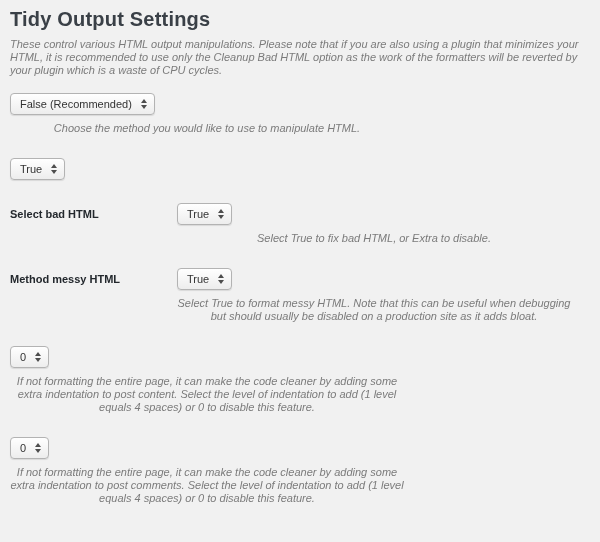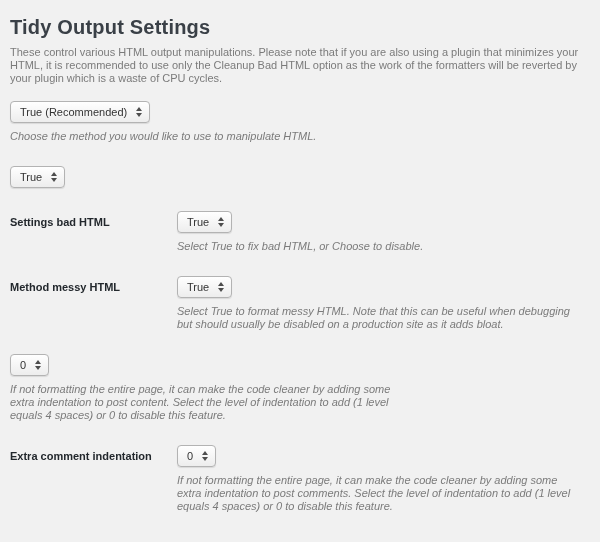--- a/index.html
+++ b/index.html
@@ -10,24 +10,25 @@
     color: #444;
     overflow: hidden;
   }
   .wrap { padding: 8px 12px 10px 10px; }
 
   h1.page-title {
     font-size: 20px;
     font-weight: 600;
     color: #3a4047;
     letter-spacing: 0.2px;
-    margin: 8px 0 7px 0;
+    margin: 0 0 7px 0;
   }
   p.intro {
     font-size: 11px;
+    font-style: italic;
     color: #7b7b7b;
     line-height: 13px;
     max-width: 586px;
     margin-bottom: 16px;
   }
 
   .settings-form { display: block; }
   .setting-row {
     display: flex;
     align-items: flex-start;
@@ -79,34 +80,35 @@
     border-top: 4px solid #4d4d4d;
   }
 
   .setting-desc {
     font-size: 11px;
     font-style: italic;
     color: #7b7b7b;
     line-height: 13px;
     max-width: 394px;
     margin-top: 7px;
+    text-align: center;
   }
 </style>
 </head>
 <body>
 
 <div class="wrap">
   <h1 class="page-title">Tidy Output Settings</h1>
   <p class="intro">These control various HTML output manipulations. Please note that if you are also using a plugin that minimizes your HTML, it is recommended to use only the Cleanup Bad HTML option as the work of the formatters will be reverted by your plugin which is a waste of CPU cycles.</p>
 
   <div class="settings-form">
   <div class="setting-row">
     <div class="setting-control">
       <div class="select">
-        <span>True (Recommended)</span>
+        <span>False (Recommended)</span>
         <span class="select-arrows">
           <span class="up"></span>
               <span class="down"></span>
         </span>
       </div>
       <p class="setting-desc">Choose the method you would like to use to manipulate HTML.</p>
     </div>
   </div>
 
   <div class="setting-row">
@@ -115,30 +117,30 @@
         <span>True</span>
         <span class="select-arrows">
           <span class="up"></span>
               <span class="down"></span>
         </span>
       </div>
     </div>
   </div>
 
   <div class="setting-row">
-    <div class="setting-label">Settings bad HTML</div>
+    <div class="setting-label">Select bad HTML</div>
     <div class="setting-control">
       <div class="select">
         <span>True</span>
         <span class="select-arrows">
           <span class="up"></span>
               <span class="down"></span>
         </span>
       </div>
-      <p class="setting-desc">Select True to fix bad HTML, or Choose to disable.</p>
+      <p class="setting-desc">Select True to fix bad HTML, or Extra to disable.</p>
     </div>
   </div>
 
   <div class="setting-row">
     <div class="setting-label">Method messy HTML</div>
     <div class="setting-control">
       <div class="select">
         <span>True</span>
         <span class="select-arrows">
           <span class="up"></span>
@@ -156,21 +158,20 @@
         <span class="select-arrows">
           <span class="up"></span>
               <span class="down"></span>
         </span>
       </div>
       <p class="setting-desc">If not formatting the entire page, it can make the code cleaner by adding some extra indentation to post content. Select the level of indentation to add (1 level equals 4 spaces) or 0 to disable this feature.</p>
     </div>
   </div>
 
   <div class="setting-row">
-    <div class="setting-label">Extra comment indentation</div>
     <div class="setting-control">
       <div class="select">
         <span>0</span>
         <span class="select-arrows">
           <span class="up"></span>
               <span class="down"></span>
         </span>
       </div>
       <p class="setting-desc">If not formatting the entire page, it can make the code cleaner by adding some extra indentation to post comments. Select the level of indentation to add (1 level equals 4 spaces) or 0 to disable this feature.</p>
     </div>

